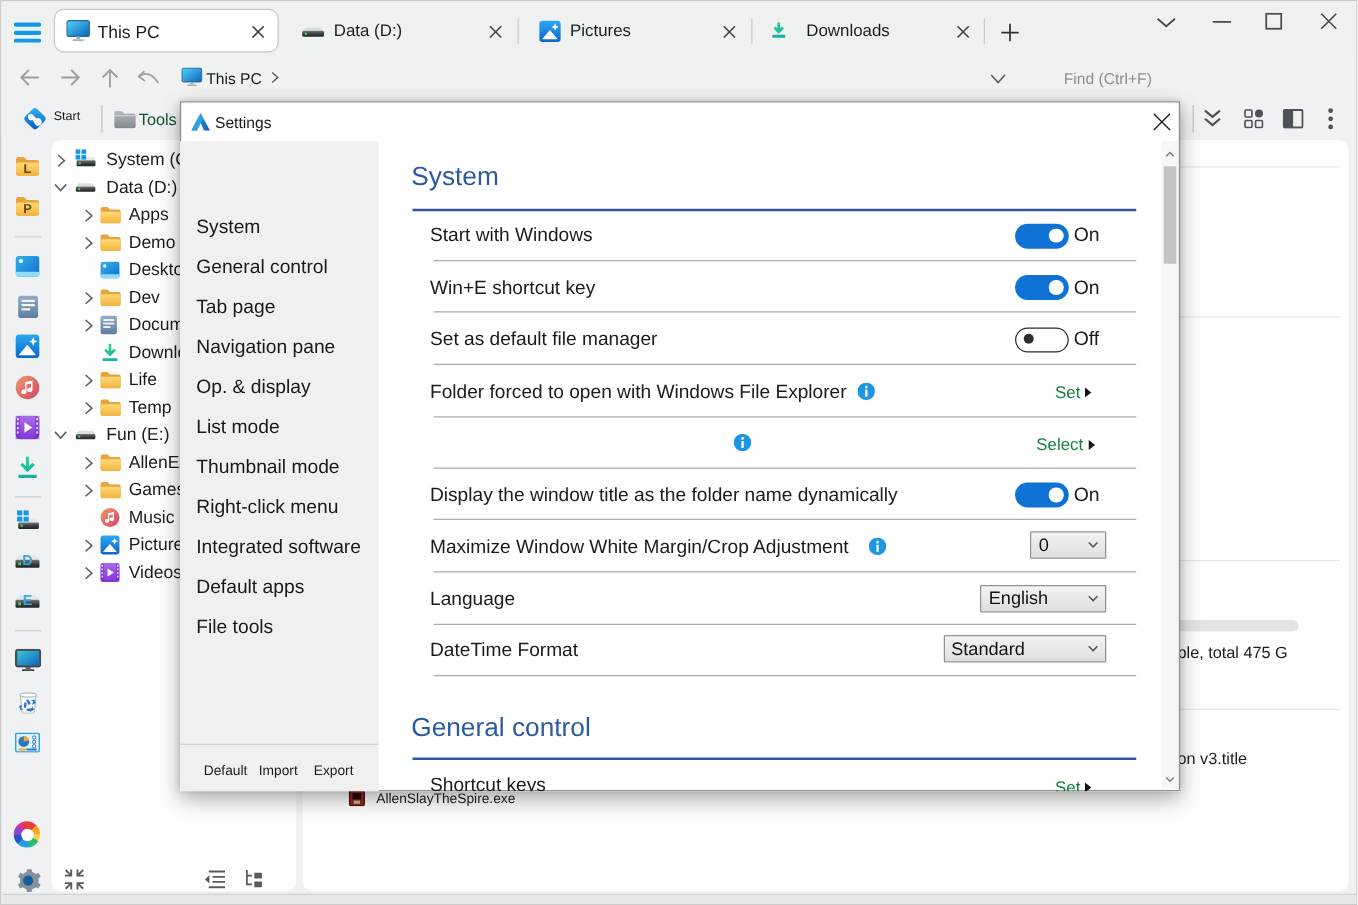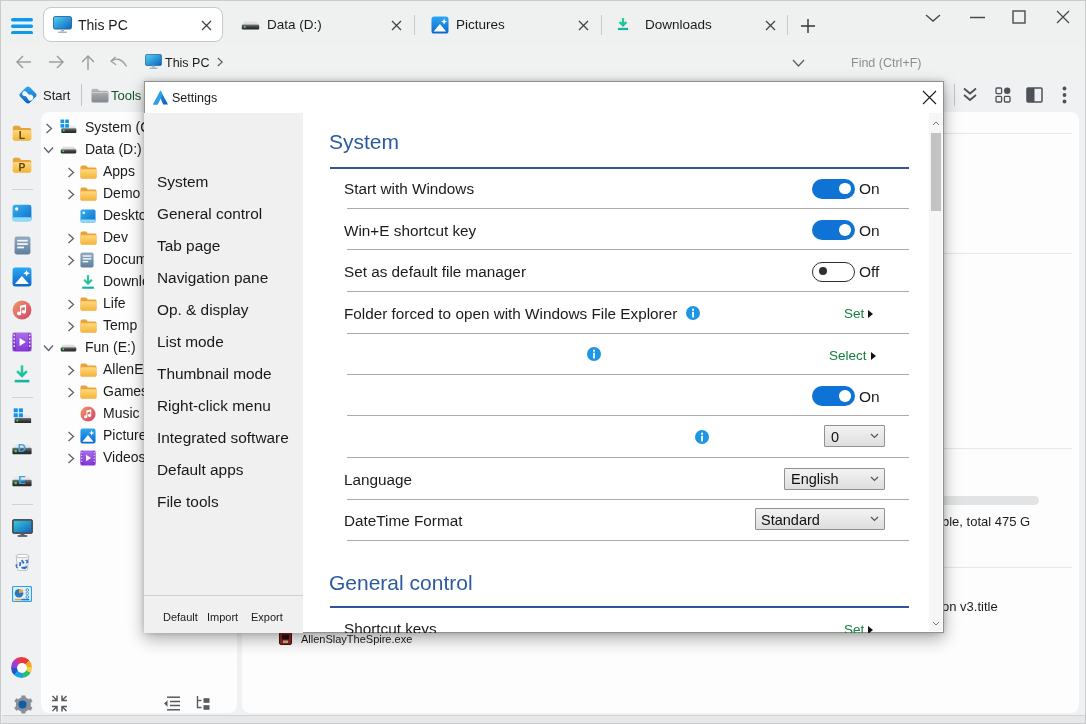--- a/index.html
+++ b/index.html
@@ -201,21 +201,21 @@
 <div class="abs graytxt" style="left:850px;top:55px;font-size:12.5px">Find (Ctrl+F)</div>
 <div id="toolbar"></div>
 <div class="abs" style="left:17px;top:84px">
       <svg width="20" height="20" viewBox="0 0 20 20">
         <rect x="3.2" y="3.2" width="13.6" height="13.6" rx="3" transform="rotate(45 10 10)" fill="url(#gstart)"></rect>
         <g transform="rotate(-42 10 10)">
           <path d="M10.9 5.6 a2.6 2.6 0 1 0 -3.1 3.7 L7 14.3 a3.1 3.1 0 1 0 3.9 -3.8 z" fill="#fff" opacity="0.96"></path>
         </g>
       </svg>
     </div>
-<div class="abs" style="left:42px;top:87px;font-size:13px;color:#1b1b1b">Start</div>
+<div class="abs" style="left:42px;top:87px;font-size:10px;color:#1b1b1b">Start</div>
 <div class="abs" style="left:80px;top:83px;width:1px;height:22px;background:#c2c4c5"></div>
 <div class="abs" style="left:90px;top:87px">
       <svg width="18" height="15" viewBox="0 0 18 15">
         <path d="M0.5 2.4 a1.6 1.6 0 0 1 1.6 -1.6 h4.3 l2 2 h7.5 a1.6 1.6 0 0 1 1.6 1.6 v8.6 a1.6 1.6 0 0 1 -1.6 1.6 h-13.8 a1.6 1.6 0 0 1 -1.6 -1.6 z" fill="url(#gtoolf)"></path>
         <path d="M0.5 4.6 h17" stroke="#d7dadd" stroke-width="0.8"></path>
       </svg>
     </div>
 <div class="abs" style="left:110px;top:87px;font-size:13px;color:#14532d">Tools</div>
 <div class="abs" style="left:953px;top:83px;width:1px;height:22px;background:#c2c4c5"></div>
 <svg class="abs" style="left:961px;top:86px" width="16" height="15" viewBox="0 0 16 15">
@@ -663,25 +663,27 @@
       </svg>
 <div class="setlbl" style="left:700px;top:224.5px">Set<span class="tri"></span></div>
 <div class="sep" style="top:252px"></div>
 <svg class="info" style="left:443px;top:266.0px" width="14" height="14" viewBox="0 0 14 14">
         <circle cx="7" cy="7" r="7" fill="#1d96e6"></circle>
         <rect x="6.1" y="2.7" width="1.9" height="2" fill="#fff"></rect>
         <rect x="6.1" y="5.8" width="1.9" height="5.6" fill="#fff"></rect>
       </svg>
 <div class="setlbl" style="left:685px;top:267.0px">Select<span class="tri"></span></div>
 <div class="sep" style="top:293px"></div>
+<div class="row-label" style="top:306.5px">Display the window title as the folder name dynamically</div>
 <div class="toggle-on" style="left:668px;top:305.0px">
         <div class="knob"></div>
       </div>
 <div class="onoff" style="left:715px;top:306.5px">On</div>
 <div class="sep" style="top:334px"></div>
+<div class="row-label" style="top:348.0px">Maximize Window White Margin/Crop Adjustment</div>
 <svg class="info" style="left:551px;top:349.0px" width="14" height="14" viewBox="0 0 14 14">
         <circle cx="7" cy="7" r="7" fill="#1d96e6"></circle>
         <rect x="6.1" y="2.7" width="1.9" height="2" fill="#fff"></rect>
         <rect x="6.1" y="5.8" width="1.9" height="5.6" fill="#fff"></rect>
       </svg>
 <div class="dd" style="left:680px;top:344.0px;width:61px">
         <span style="left:6px">0</span>
         <svg class="ddchev" width="9" height="6" viewBox="0 0 9 6">
           <path d="M1 1 L4.5 4.5 L8 1" stroke="#555" stroke-width="1.2" fill="none"></path>
         </svg>

